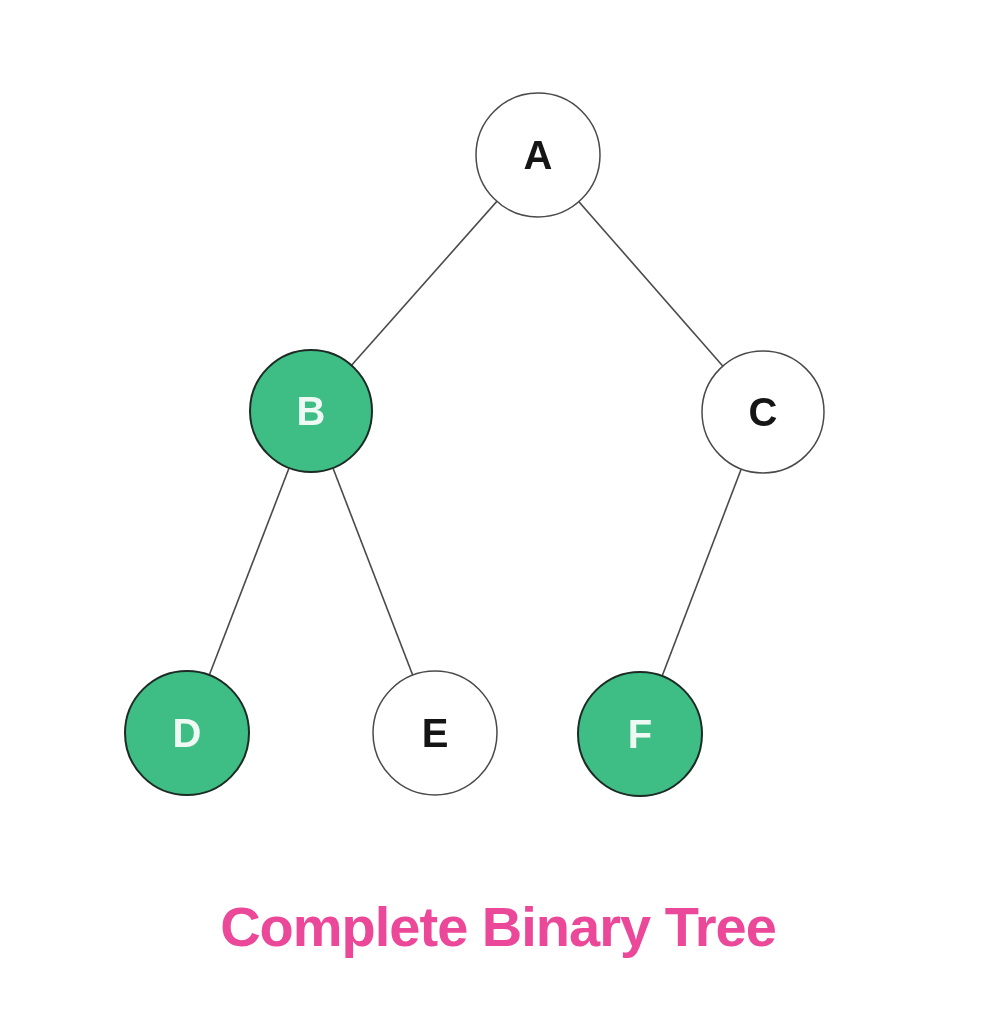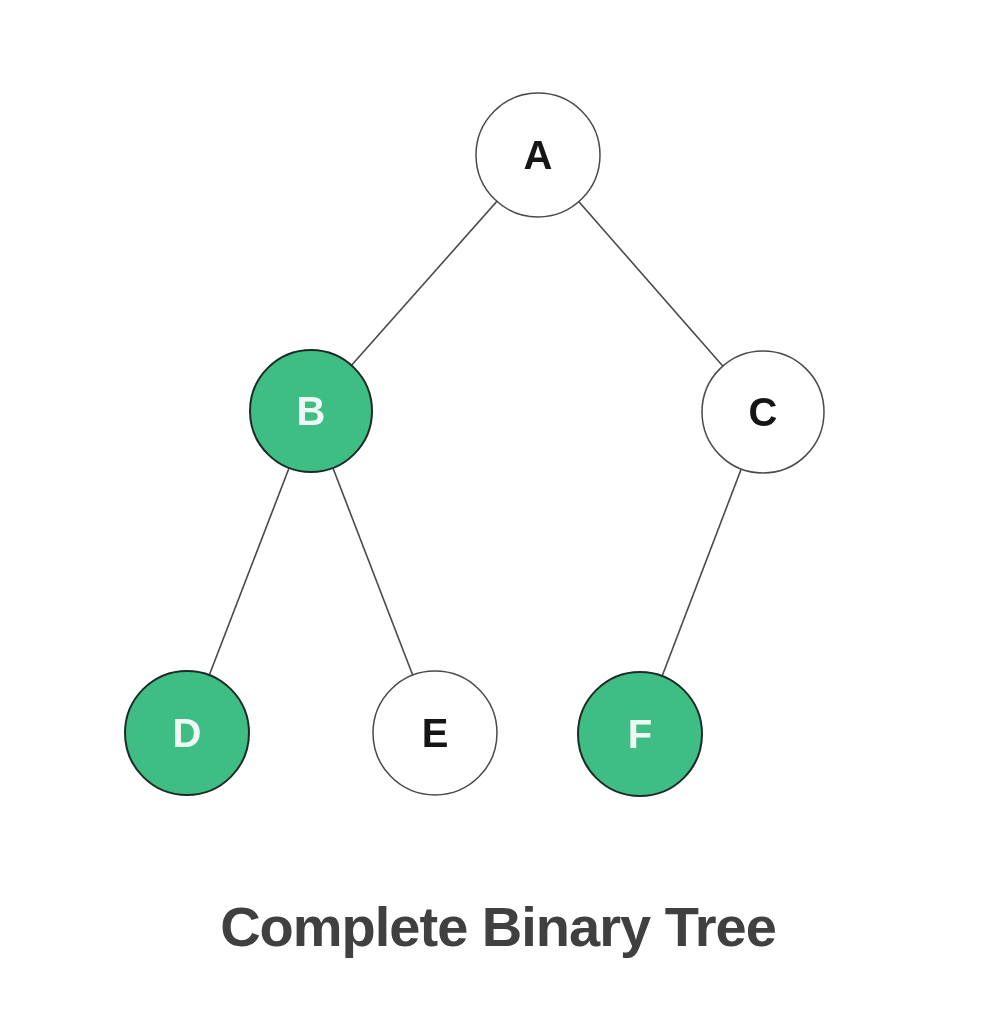--- a/index.html
+++ b/index.html
@@ -76,14 +76,14 @@
         <g>
           <circle cx="435" cy="733" r="62" fill="#ffffff" stroke="#4a4a4a" stroke-width="1.5"></circle>
           <text x="435" y="747" class="node-label" fill="#151515">E</text>
         </g>
         <g>
           <circle cx="640" cy="734" r="62" fill="#3ebd85" stroke="#1c2b24" stroke-width="2"></circle>
           <text x="640" y="748" class="node-label" fill="#eef9f3">F</text>
         </g>
       </g>
   </svg>
-  <div id="diagram-title" style="color: #404040;">Complete Binary Tree</div>
+  <div id="diagram-title" style="color: #ec4899;">Complete Binary Tree</div>
 </div>
 
 </body></html>

